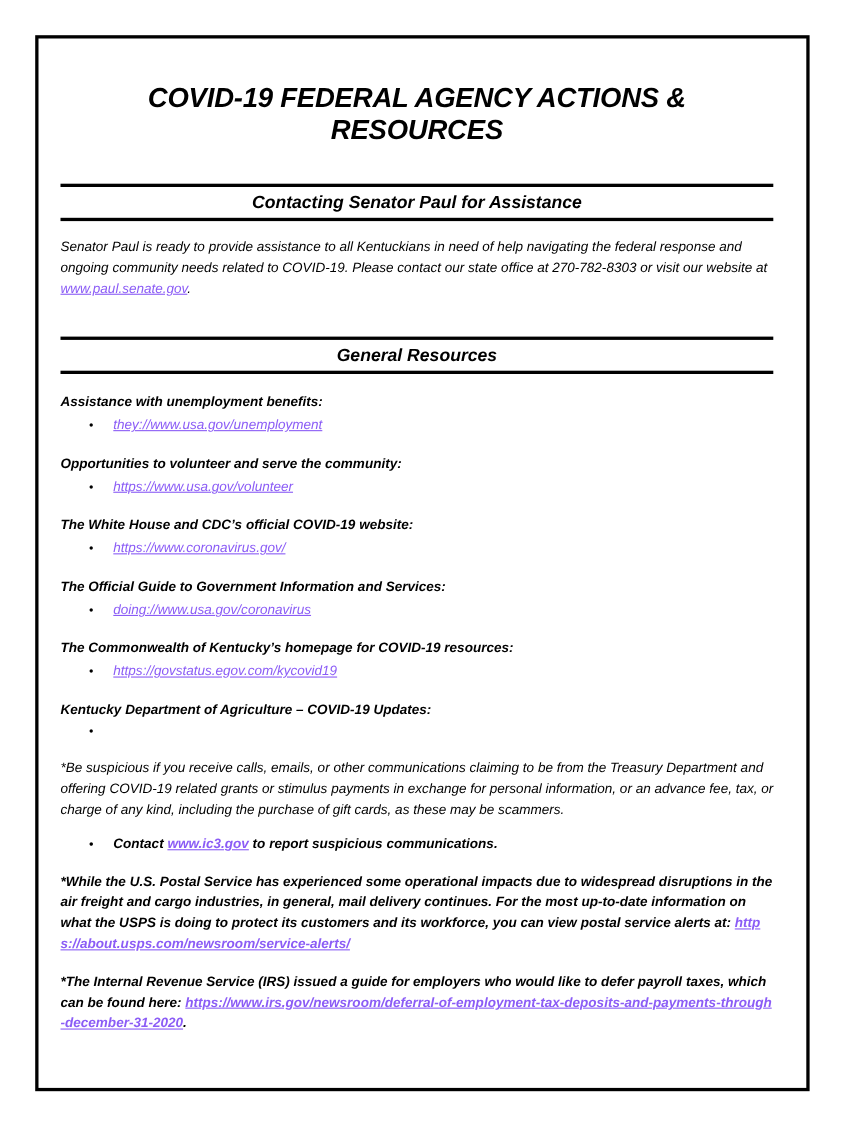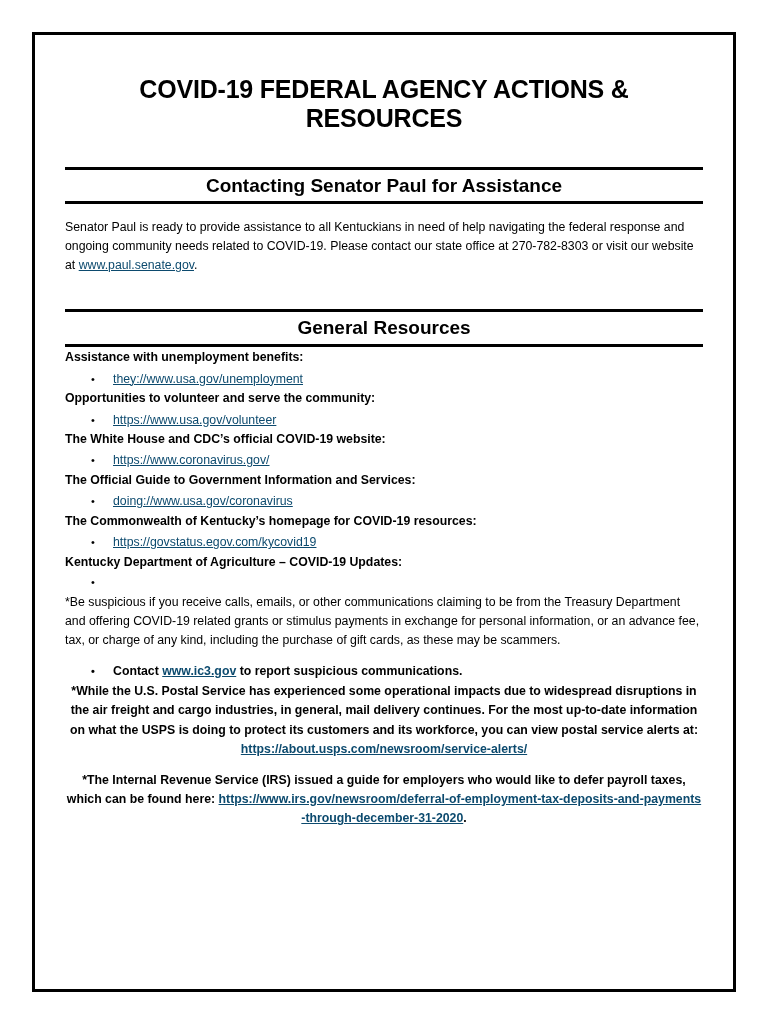--- a/index.html
+++ b/index.html
@@ -19,50 +19,51 @@
     left: 32px;
     top: 32px;
     width: 704px;
     height: 960px;
     border: 3px solid #000000;
     box-sizing: border-box;
     background: #ffffff;
     overflow: hidden;
   }
   .page-inner {
-    padding: 26px 30px 0 30px;
+    padding: 26px 30px 0 20px;
+    font-style: italic;
   }
   .doc-title {
     font-size: 25px;
     font-weight: bold;
     text-align: center;
     letter-spacing: -0.2px;
     margin: 14px 0 0 0;
     line-height: 1.15;
   }
   .section-header {
     margin-top: 34px;
     border-top: 3.5px solid #000000;
     border-bottom: 3.5px solid #000000;
     padding: 5px 0 4px 0;
   }
   .section-header .section-title {
-    font-size: 19px;
+    font-size: 16px;
     font-weight: bold;
     text-align: center;
     line-height: 1.2;
   }
   .body-text {
     font-size: 12.3px;
     line-height: 1.55;
     margin-top: 14px;
     text-align: left;
   }
   .res-block {
-    margin-top: 1px;
+    margin-top: 16px;
   }
   .res-heading {
     font-size: 12.3px;
     font-weight: bold;
     line-height: 1.5;
   }
   .bullet-row {
     display: flex;
     align-items: baseline;
     margin-top: 3px;
@@ -73,31 +74,30 @@
   .bullet-row .dot {
     width: 22px;
     flex: 0 0 22px;
     font-size: 11px;
     line-height: 1.5;
   }
   .bullet-row.bold {
     font-weight: bold;
   }
   a, .link {
-    color: #0c4a6e;
+    color: #8b5cf6;
     text-decoration: underline;
   }
   .note {
-    margin-top: 2px;
+    margin-top: 15px;
     font-size: 12.3px;
     line-height: 1.55;
   }
   .note.bold {
     font-weight: bold;
-    text-align: center;
   }
   .nowrap-url {
     word-break: break-all;
   }
 </style>
 </head>
 <body>
 
 <div class="page">
   <div class="page-inner">

